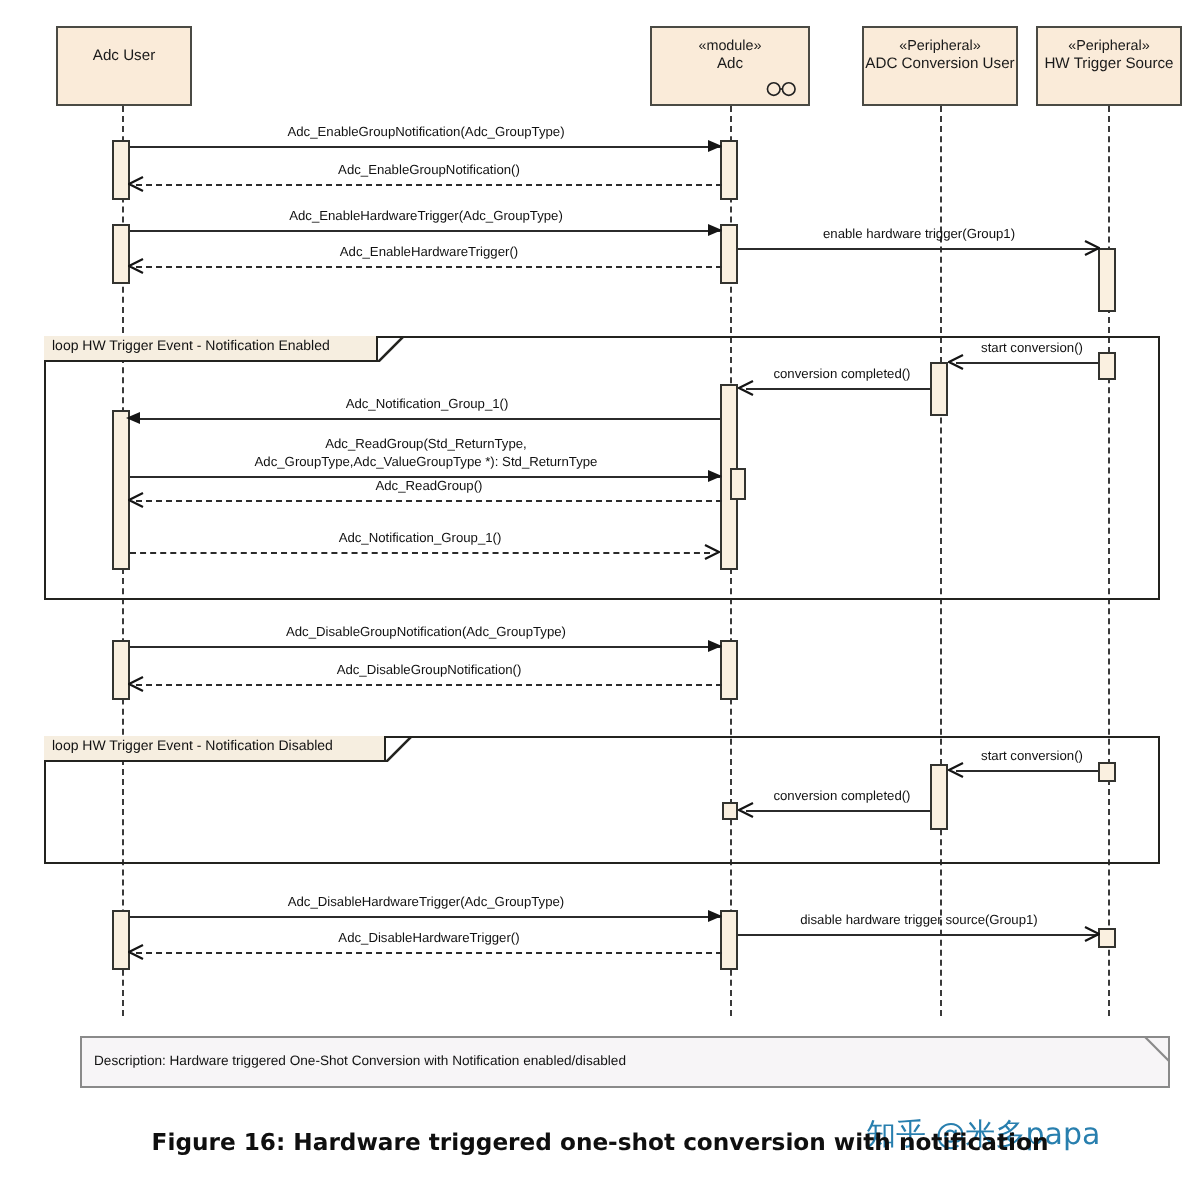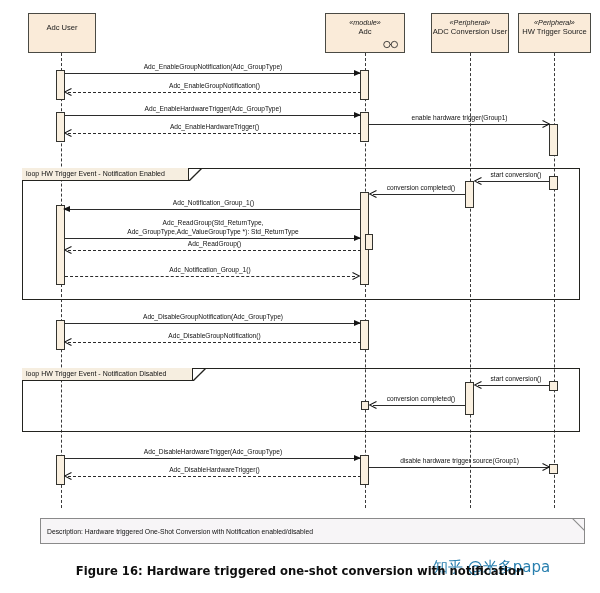--- a/index.html
+++ b/index.html
@@ -3,21 +3,21 @@
 <meta charset="utf-8">
 <style>
   html,body{margin:0;padding:0;background:#ffffff;}
   body{width:600px;height:593px;position:relative;
        font-family:"Liberation Sans",sans-serif;color:#000;overflow:hidden;}
   #diagram{position:absolute;left:0;top:0;width:600px;height:593px;}
 
   
   .head{position:absolute;background:#faebd9;border:1.4px solid #4a4a44;
         box-sizing:border-box;text-align:center;}
-  .head .stereo{font-size:7.2px;line-height:9px;margin-top:4px;color:#1a1a1a;font-style:italic;}
+  .head .stereo{font-size:7.2px;line-height:9px;margin-top:4px;color:#1a1a1a;}
   .head .nm{font-size:7.6px;line-height:10px;color:#1a1a1a;}
   .head.single .nm{margin-top:9px;text-align:center;}
 
   
   .socket{position:absolute;right:4px;bottom:3px;width:18px;height:9px;}
 
   
   .lifeline{position:absolute;width:0;border-left:1.4px dashed #3a3a3a;}
 
   

